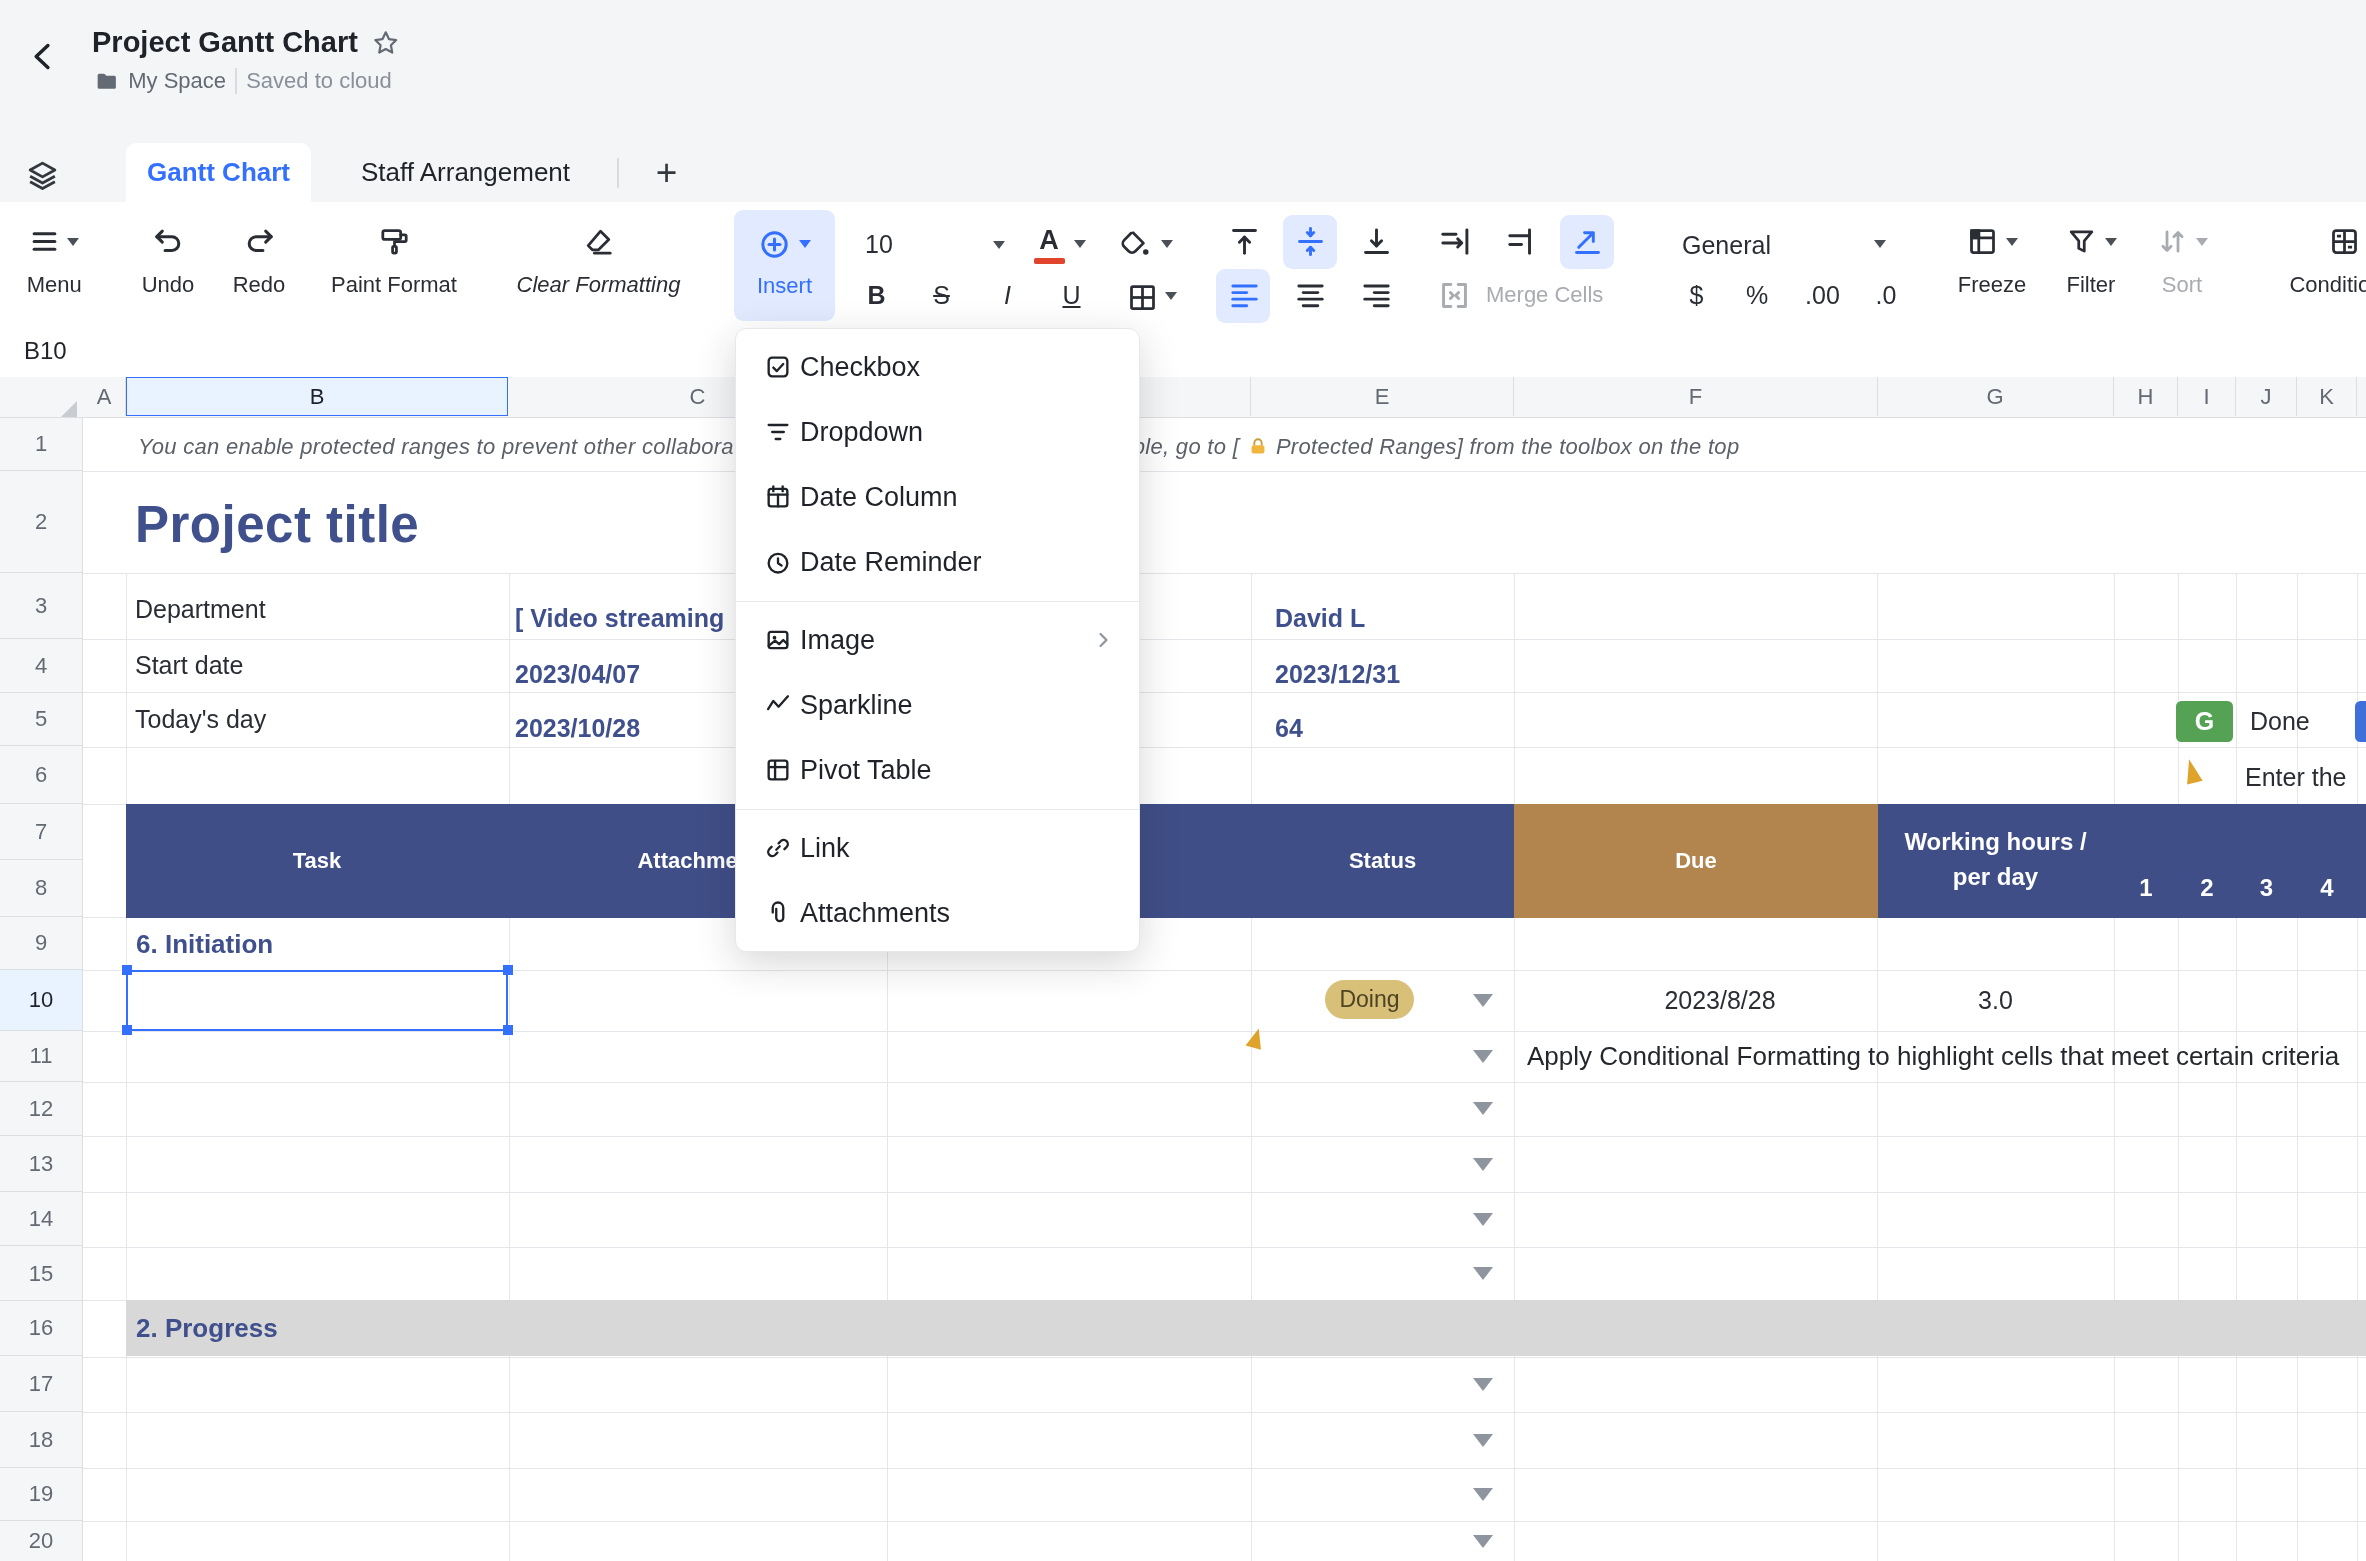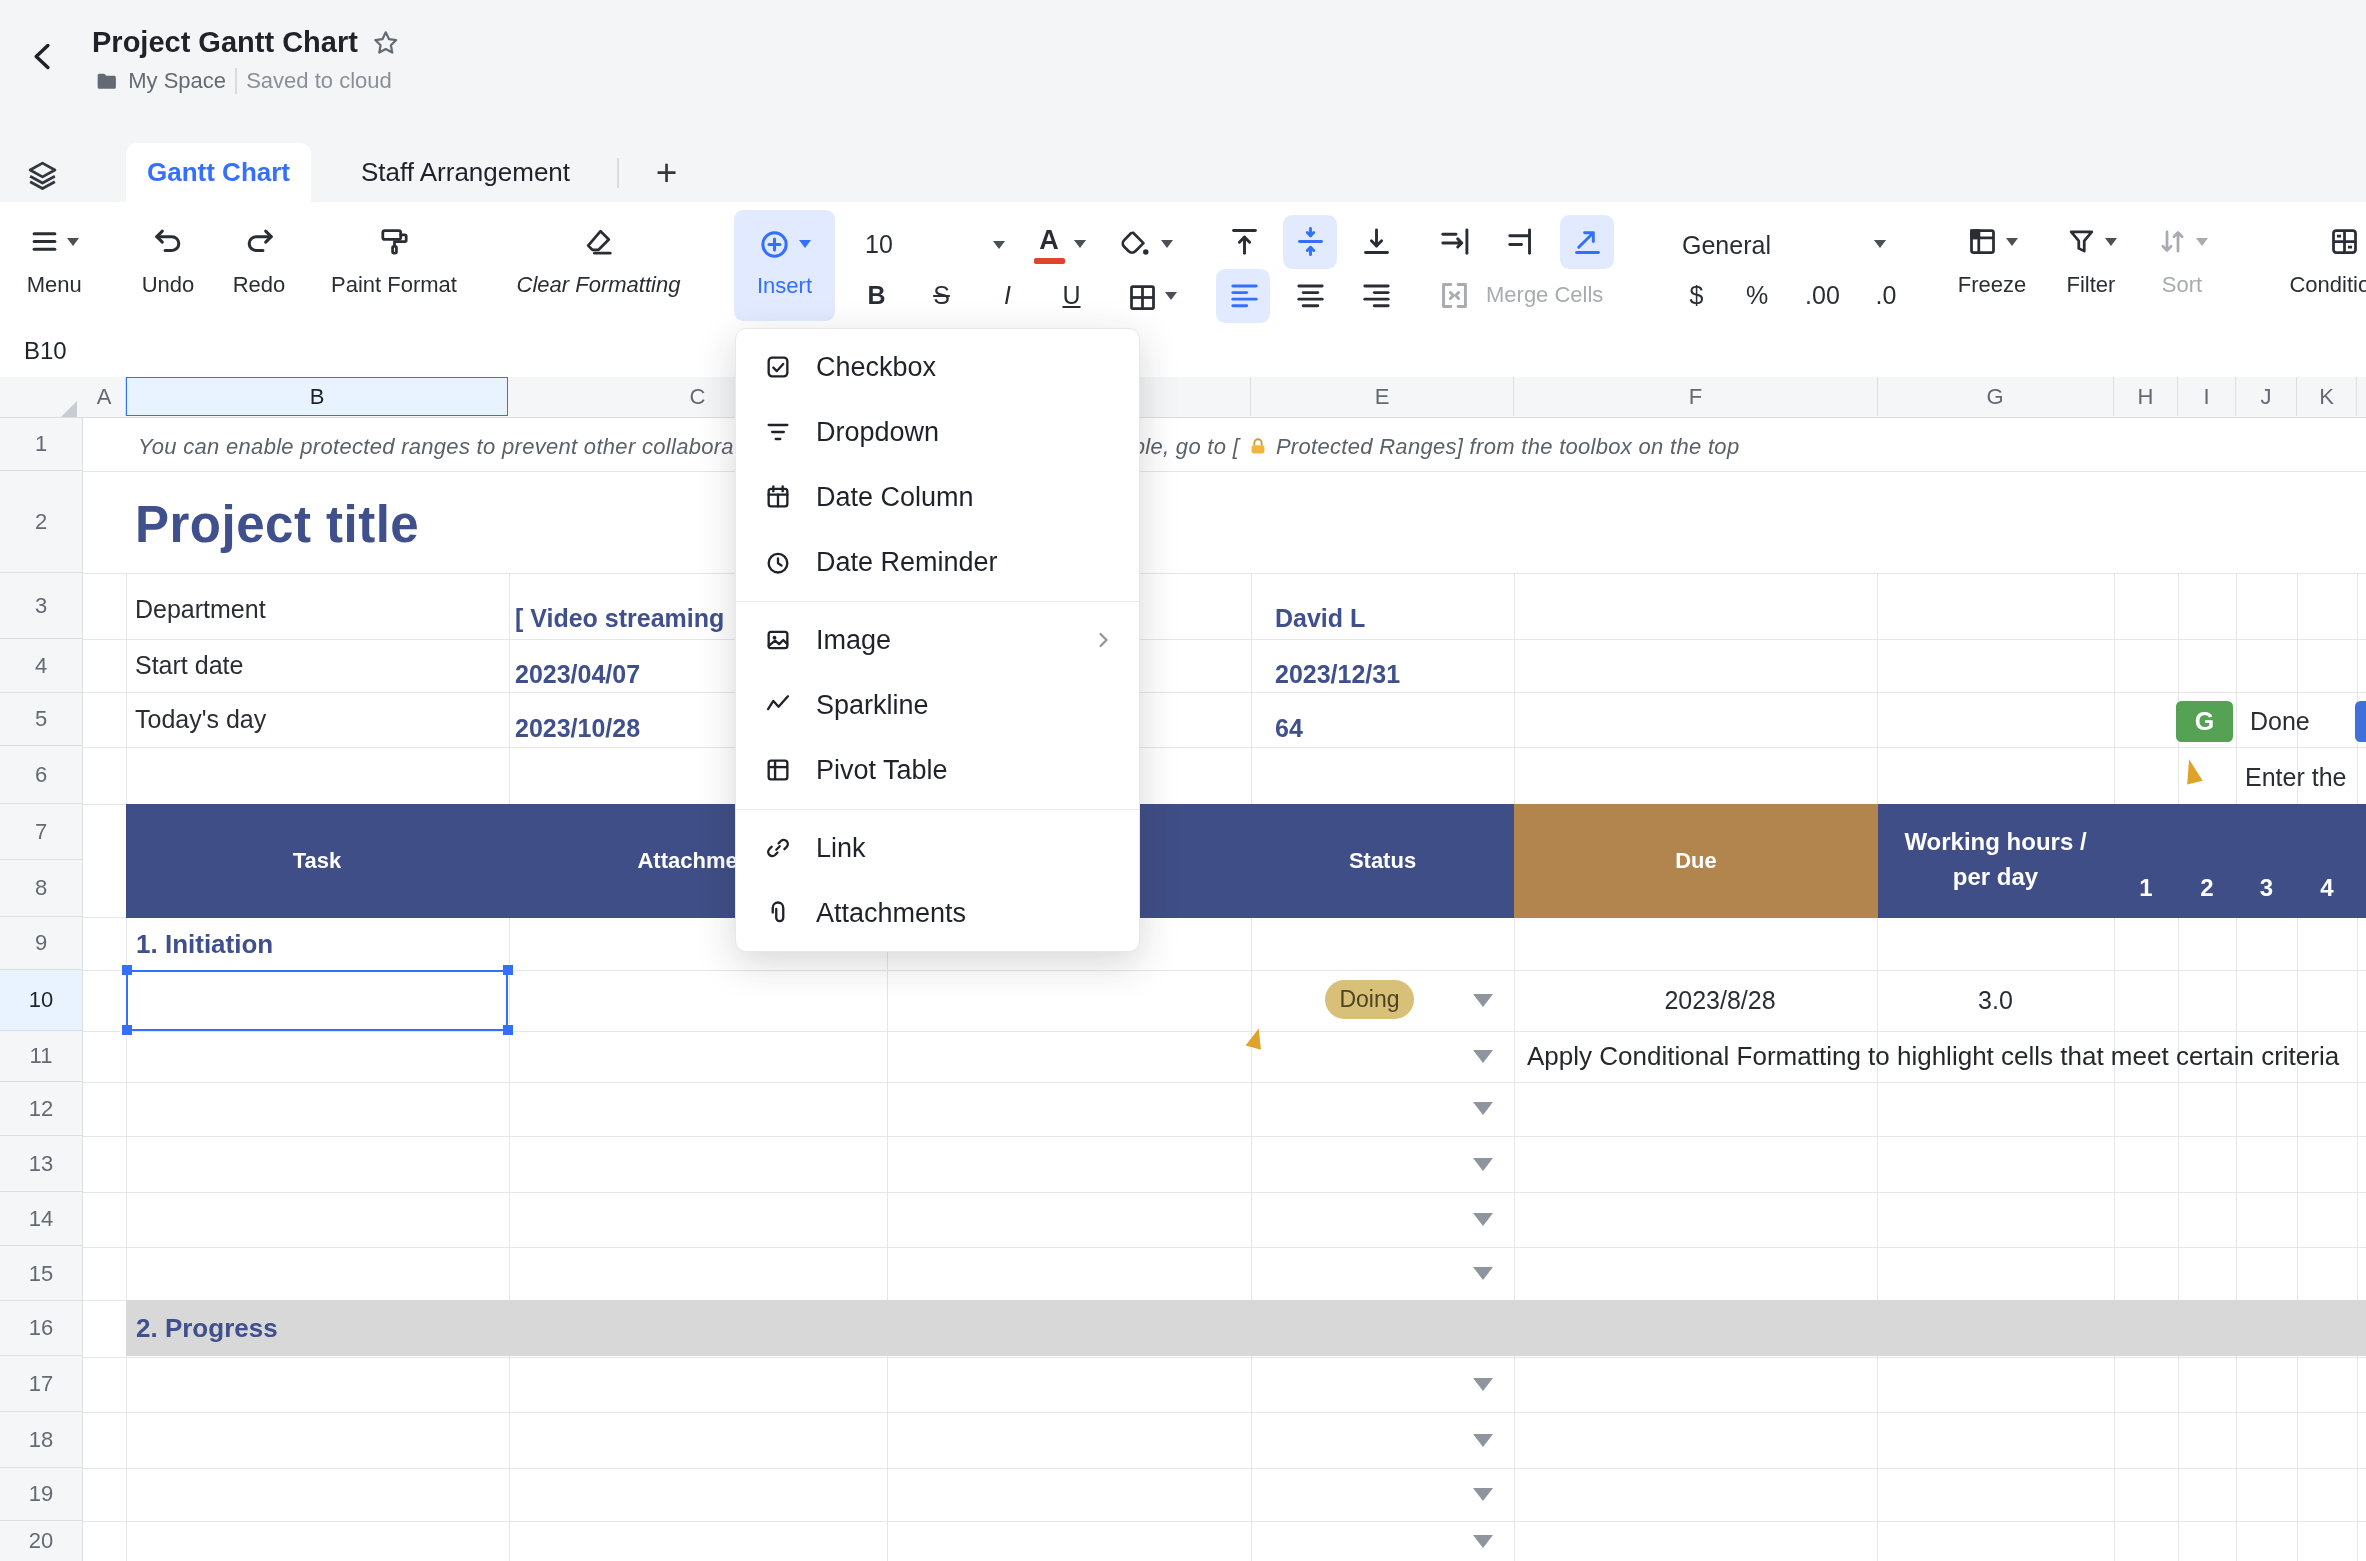--- a/index.html
+++ b/index.html
@@ -47,21 +47,21 @@
   .cellc{display:flex;align-items:center;justify-content:center;}
   .note{font-style:italic;font-size:22px;color:#5b6168;white-space:nowrap;letter-spacing:0.3px;}
   .hdr-band{background:#404e87;}
   .hdrtxt{position:absolute;display:flex;align-items:center;justify-content:center;color:#fff;font-weight:700;font-size:22px;}
   .dd-caret{position:absolute;width:0;height:0;border-left:10px solid transparent;border-right:10px solid transparent;border-top:13px solid #8f959e;}
   .pointer{position:absolute;width:0;height:0;border-left:8.3px solid transparent;border-right:8.3px solid transparent;border-bottom:24px solid #dfa32c;}
   .sel-handle{position:absolute;width:12px;height:12px;background:#3370ff;border:1.8px solid #fff;box-sizing:border-box;}
   
   .menu-pop{left:735px;top:328px;width:405px;background:#fff;border:0.9px solid #e6e8ea;border-radius:11px;
             box-shadow:0 11px 39px rgba(31,35,41,.18);z-index:100;padding:5.5px 0;box-sizing:border-box;}
-  .menu-item{height:65px;display:flex;align-items:center;gap:24px;padding:0 24px 0 28px;font-size:27px;color:#1f2329;}
+  .menu-item{height:65px;display:flex;align-items:center;gap:8px;padding:0 24px 0 28px;font-size:27px;color:#1f2329;}
   .menu-item .mi{color:#1f2329;}
   .menu-sep{height:13px;position:relative;}
   .menu-sep::after{content:'';position:absolute;left:0;right:0;top:6.5px;height:0.9px;background:#e8eaec;}
   .mi-chevron{margin-left:auto;color:#8f959e;}
 </style>
 </head>
 <body>
 
 <div class="app">
 
@@ -446,21 +446,21 @@
     <div class="hdrtxt" style="left:509px;top:804px;width:378px;height:114px;">Attachment</div>
     <div class="hdrtxt" style="left:1251px;top:804px;width:263px;height:114px;text-align:center;">Status</div>
     <div class="hdrtxt" style="left:1514px;top:804px;width:364px;height:114px;">Due</div>
     <div class="hdrtxt" style="left:1877px;top:824px;width:237px;height:35px;font-size:24px;">Working hours /</div>
     <div class="hdrtxt" style="left:1877px;top:859px;width:237px;height:35px;font-size:24px;">per day</div>
     <div class="hdrtxt" style="left:2114px;top:872px;width:64px;height:31px;font-size:24px;">1</div>
     <div class="hdrtxt" style="left:2178px;top:872px;width:58px;height:31px;font-size:24px;">2</div>
     <div class="hdrtxt" style="left:2236px;top:872px;width:61px;height:31px;font-size:24px;">3</div>
     <div class="hdrtxt" style="left:2297px;top:872px;width:60px;height:31px;font-size:24px;">4</div>
 
-    <div class="abs flexc" style="left:136px;top:923px;height:42px;font-size:26px;font-weight:700;color:#3f508c;">1. Initiation</div>
+    <div class="abs flexc" style="left:136px;top:923px;height:42px;font-size:26px;font-weight:700;color:#3f508c;">6. Initiation</div>
 
     <div class="abs cellc" style="left:1325px;top:980px;width:89px;height:39px;border-radius:19.4px;background:#d8c078;font-size:23px;color:#4d4325;">Doing</div>
     <div class="abs cellc lbl" style="left:1514px;top:984px;width:412px;height:33px;">2023/8/28</div>
     <div class="abs cellc lbl" style="left:1877px;top:984px;width:237px;height:33px;">3.0</div>
 
     <div class="pointer" style="left:1248px;top:1028px;border-bottom-width:20px;transform:rotate(16deg);"></div>
     <div class="abs flexc" style="left:1527px;top:1041px;height:31px;font-size:26px;color:#24272c;white-space:nowrap;">Apply Conditional Formatting to highlight cells that meet certain criteria</div>
 
     <div class="abs" style="left:126px;top:1300px;width:2240px;height:56px;background:#d8d8d8;"></div>
     <div class="abs flexc" style="left:136px;top:1305px;height:47px;font-size:26px;font-weight:700;color:#3f508c;">2. Progress</div>

